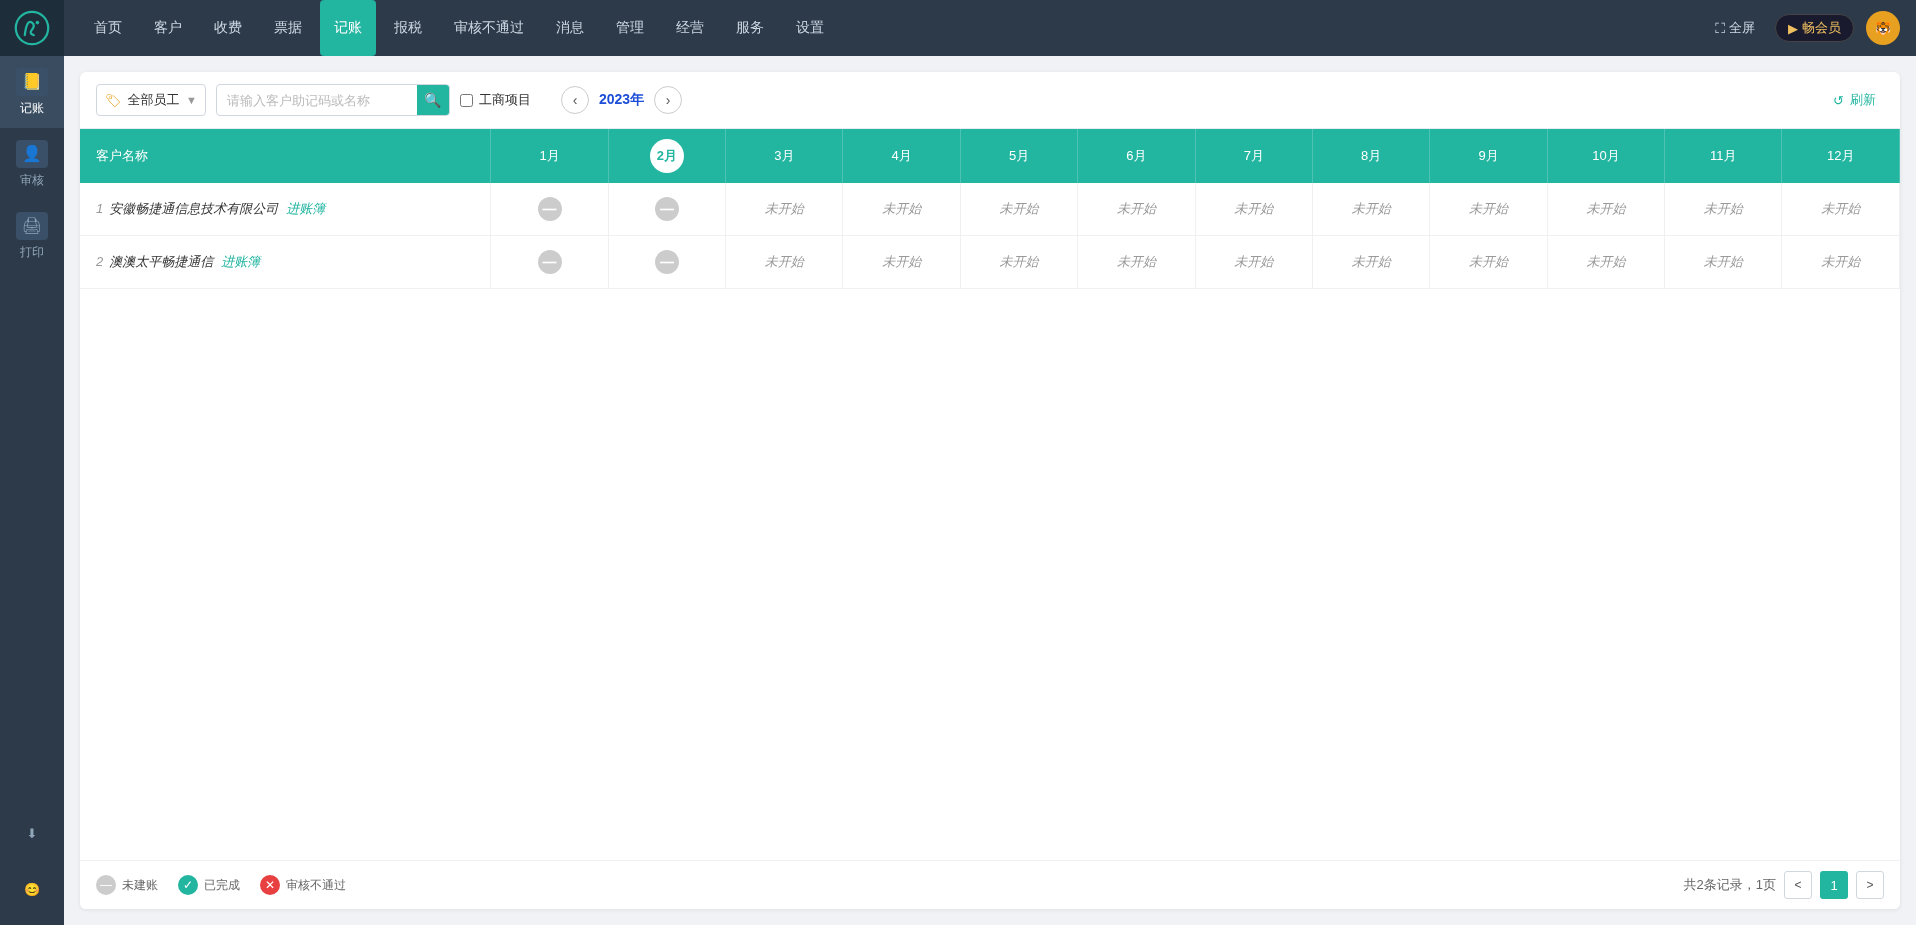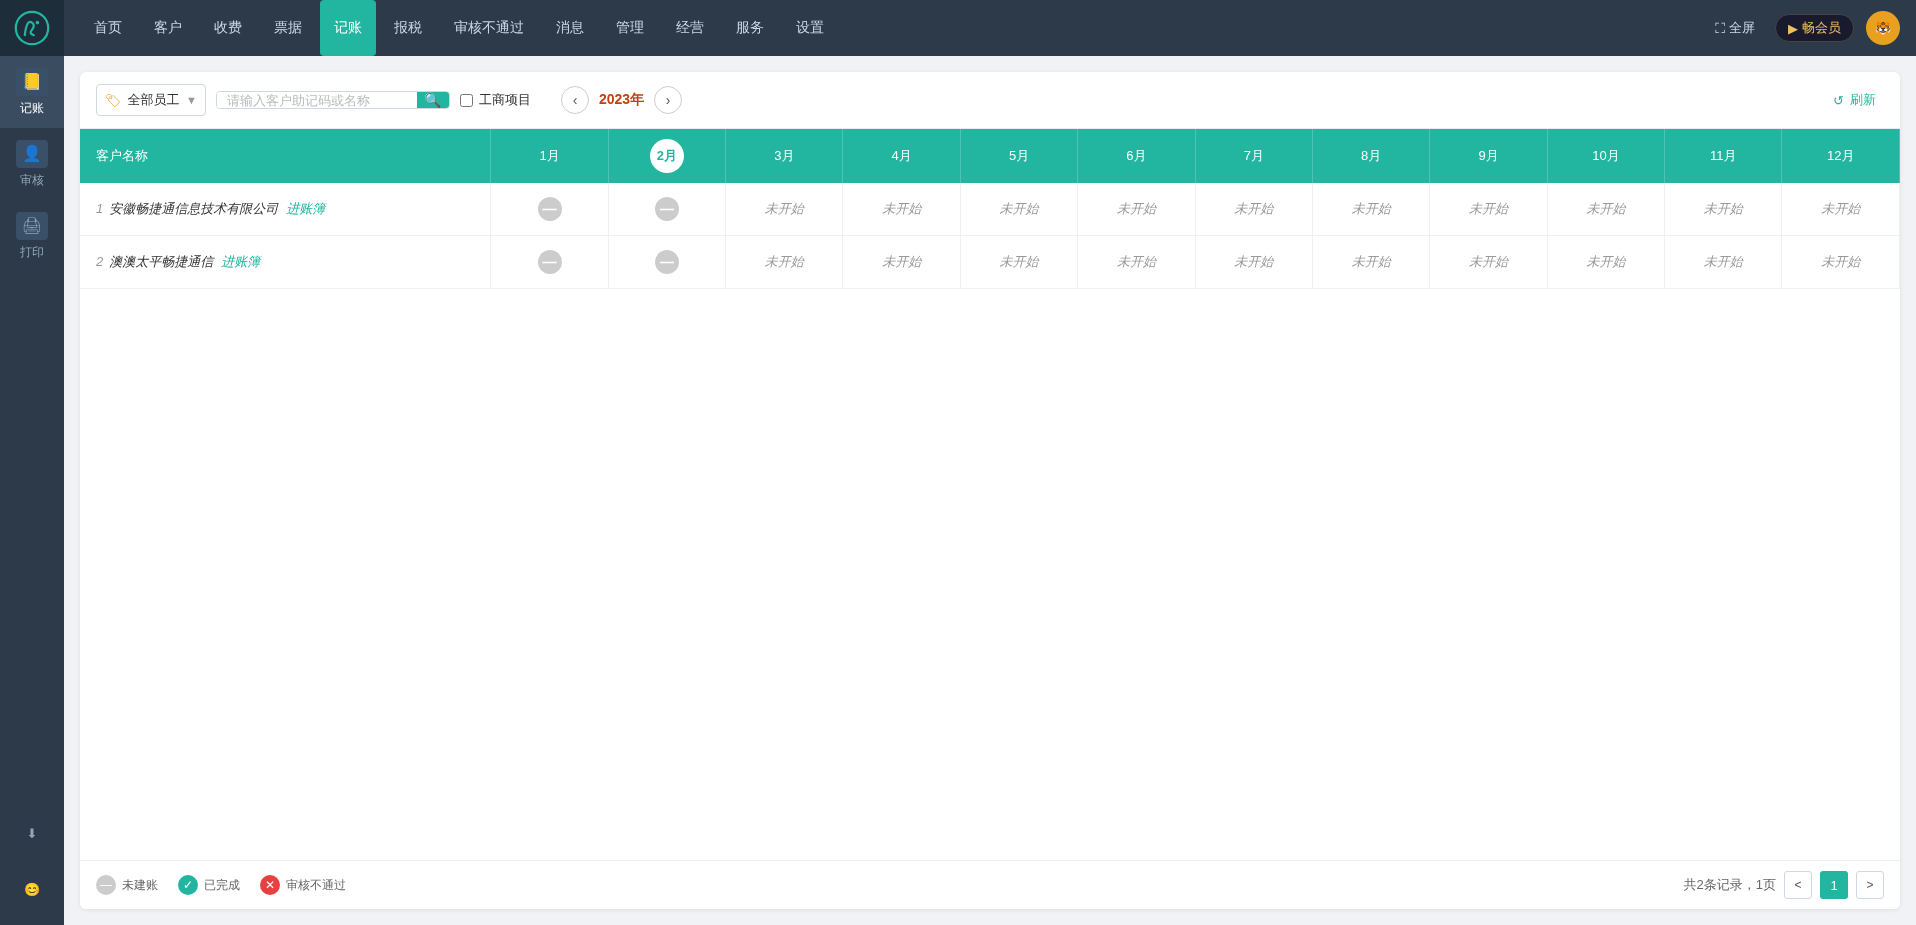--- a/index.html
+++ b/index.html
@@ -185,21 +185,21 @@
       color: #e8a020;
       font-size: 13px;
     }
     .filter-select .select-label { color: #333; font-size: 13px; }
     .filter-select .chevron { color: #999; font-size: 11px; margin-left: auto; }
     .search-box {
       display: flex;
       align-items: center;
       border: 1px solid #d0d7de;
       border-radius: 4px;
-      height: 18px;
+      height: 32px;
       overflow: hidden;
     }
     .search-input {
       border: none;
       outline: none;
       padding: 4px 10px;
       font-size: 13px;
       width: 200px;
       color: #333;
     }
@@ -238,21 +238,21 @@
       border-radius: 50%;
       border: 1px solid #ccc;
       display: flex;
       align-items: center;
       justify-content: center;
       cursor: pointer;
       color: #555;
       background: #fff;
       font-size: 14px;
     }
-    .year-text { font-size: 14px; font-weight: bold; color: #c2410c; }
+    .year-text { font-size: 14px; font-weight: bold; color: #1d4ed8; }
     .refresh-btn {
       margin-left: auto;
       display: flex;
       align-items: center;
       gap: 6px;
       color: #22b5a0;
       cursor: pointer;
       font-size: 13px;
       padding: 4px 8px;
       border-radius: 4px;

